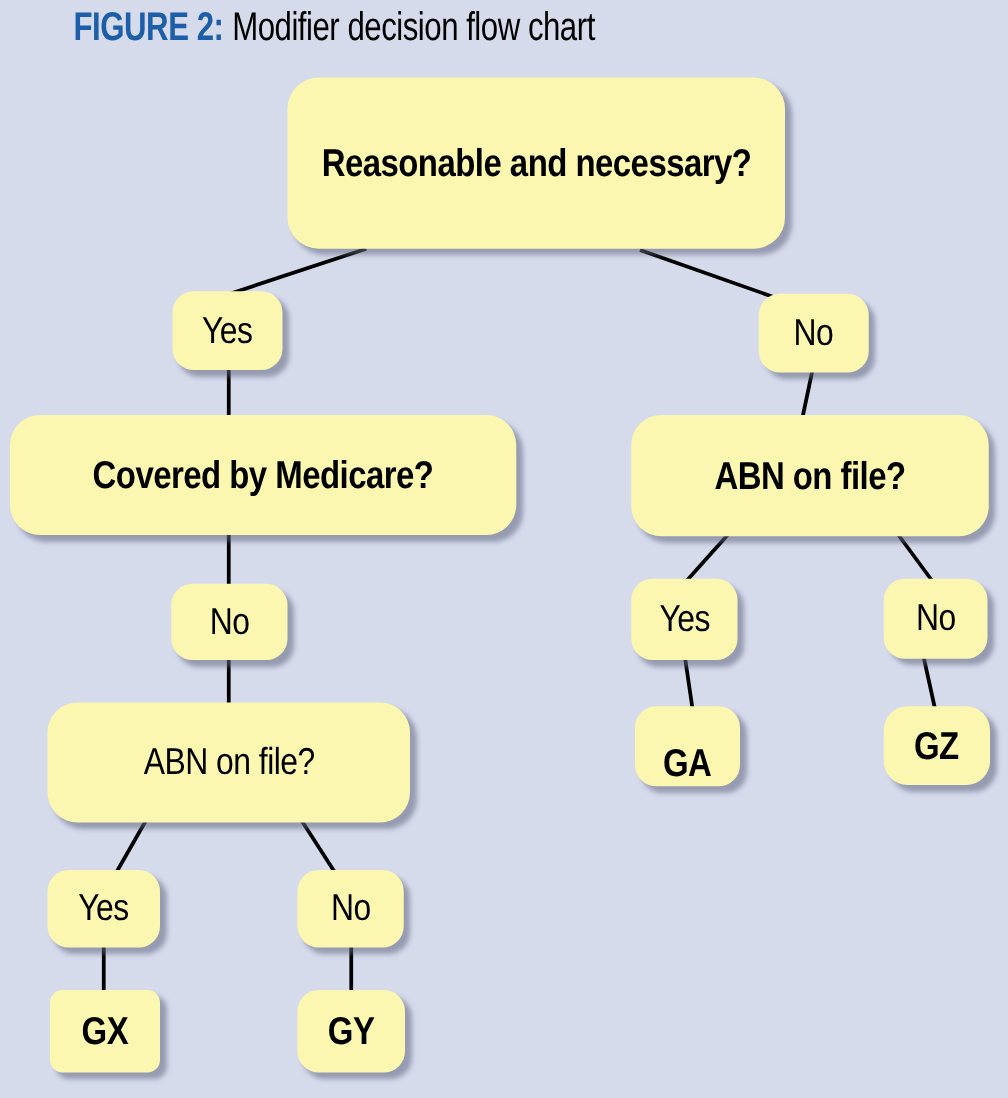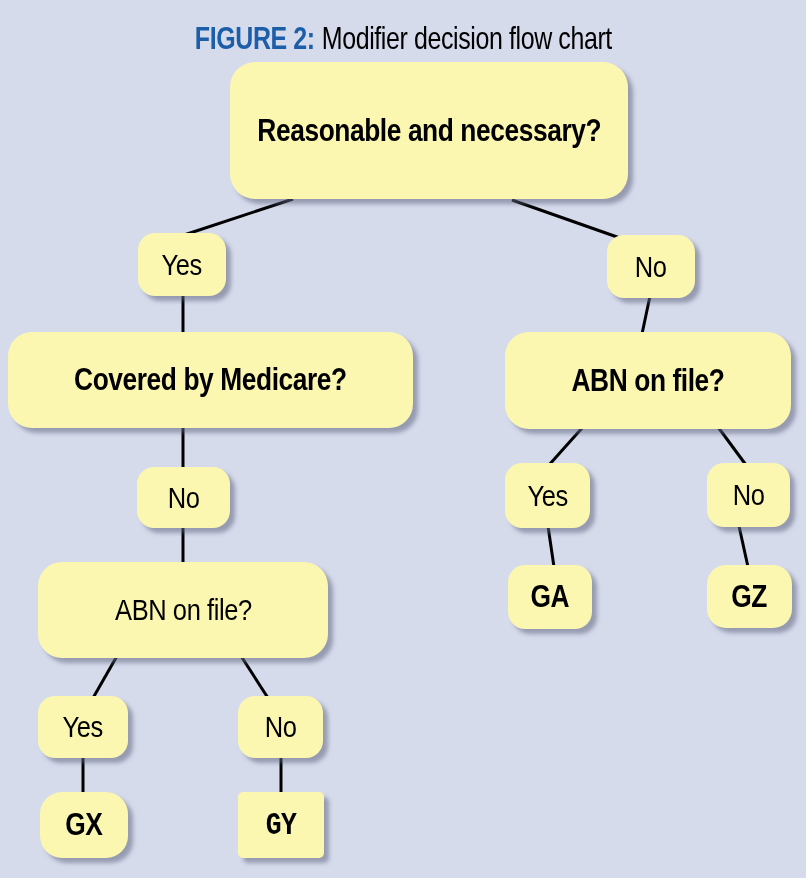--- a/index.html
+++ b/index.html
@@ -10,24 +10,23 @@
     overflow: hidden;
   }
   .stage {
     position: relative;
     width: 806px;
     height: 878px;
     background: var(--bg, #d6dbec);
   }
   .figure-caption {
     position: absolute;
-    top: 20px;
+    top: 3px;
     left: 0;
     width: 100%;
-    text-align: center;
     font-size: 32px;
     white-space: nowrap;
     z-index: 2;
   }
   .caption-inner {
     display: inline-block;
     transform: scaleX(0.78);
     transform-origin: 50% 50%;
     letter-spacing: -0.5px;
   }
@@ -125,33 +124,33 @@
       </div>
       <div class="node regular" style="left: 505px; top: 463px; width: 85px; height: 65px; border-radius: 17px;">
         <span class="node-label" style="font-size: 30px;">Yes</span>
       </div>
       <div class="node regular" style="left: 707px; top: 463px; width: 83px; height: 64px; border-radius: 17px;">
         <span class="node-label" style="font-size: 30px;">No</span>
       </div>
       <div class="node regular" style="left: 38px; top: 562px; width: 290px; height: 96px; border-radius: 24px;">
         <span class="node-label" style="font-size: 30px;">ABN on file?</span>
       </div>
-      <div class="node bold" style="left: 508px; top: 565px; width: 84px; height: 64px; border-radius: 17px;">
+      <div class="node bold" style="left: 508px; top: 565px; width: 84px; height: 64px; border-radius: 17px; align-items: flex-end;">
         <span class="node-label" style="font-size: 31px;">GA</span>
       </div>
       <div class="node bold" style="left: 707px; top: 565px; width: 85px; height: 63px; border-radius: 19px;">
         <span class="node-label" style="font-size: 31px;">GZ</span>
       </div>
       <div class="node regular" style="left: 38px; top: 696px; width: 90px; height: 62px; border-radius: 17px;">
         <span class="node-label" style="font-size: 30px;">Yes</span>
       </div>
       <div class="node regular" style="left: 238px; top: 696px; width: 85px; height: 62px; border-radius: 17px;">
         <span class="node-label" style="font-size: 30px;">No</span>
       </div>
-      <div class="node bold" style="left: 40px; top: 792px; width: 88px; height: 66px; border-radius: 22px;">
+      <div class="node bold" style="left: 40px; top: 792px; width: 88px; height: 66px; border-radius: 10px;">
         <span class="node-label" style="font-size: 31px;">GX</span>
       </div>
-      <div class="node bold" style="left: 238px; top: 792px; width: 86px; height: 66px; border-radius: 5px; font-family: Liberation Mono, monospace;">
+      <div class="node bold" style="left: 238px; top: 792px; width: 86px; height: 66px; border-radius: 17px;">
         <span class="node-label" style="font-size: 31px;">GY</span>
       </div>
     </div>
 
 </div>
 
 </body></html>

